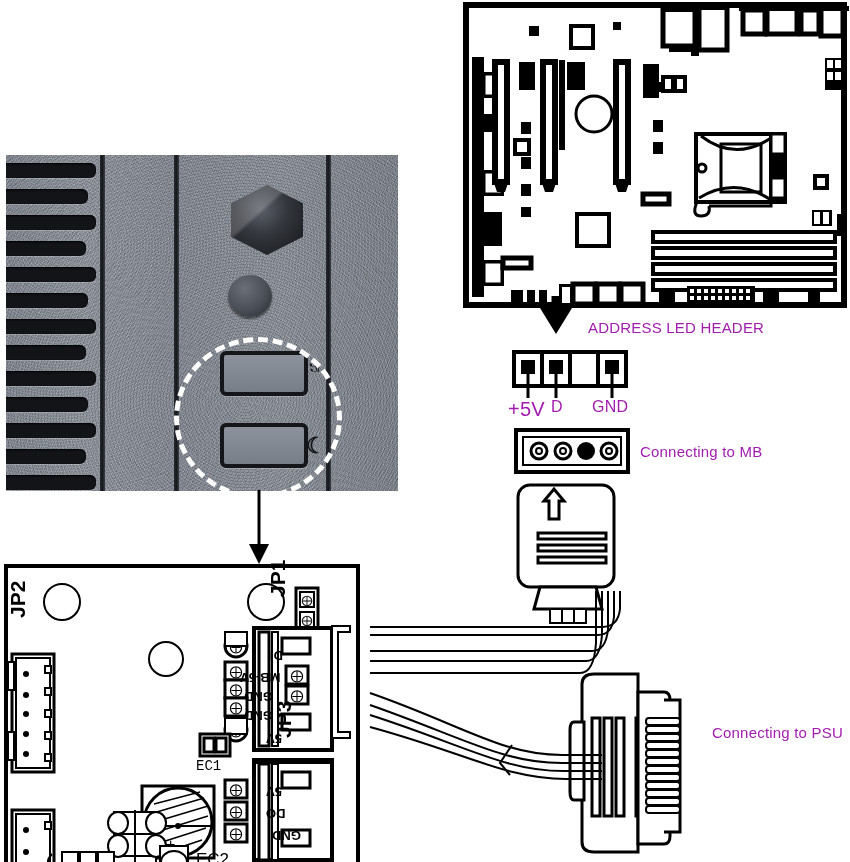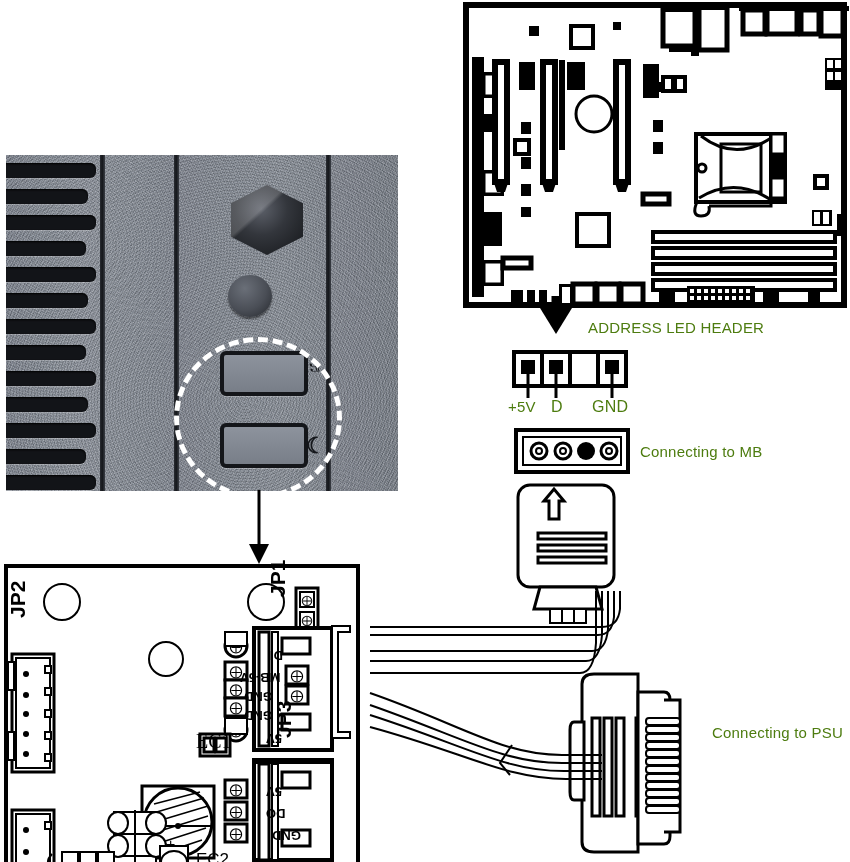--- a/index.html
+++ b/index.html
@@ -1,19 +1,19 @@
 <!DOCTYPE html>
 <html><head>
 <meta charset="utf-8">
 <style>
   html,body{margin:0;padding:0;background:#ffffff;}
   body{width:850px;height:862px;position:relative;overflow:hidden;
        font-family:"Liberation Sans", sans-serif;color:#000;}
   .abs{position:absolute;}
-  .lbl{font-size:15px;color:#4d7c0f;white-space:nowrap;letter-spacing:.2px;}
+  .lbl{font-size:15px;color:#a21caf;white-space:nowrap;letter-spacing:.2px;}
 
   
   #photo{left:6px;top:155px;width:392px;height:336px;
      background:
        repeating-linear-gradient(115deg, rgba(255,255,255,.07) 0 1px, rgba(0,0,0,.07) 1px 2px),
        repeating-linear-gradient(28deg, rgba(255,255,255,.06) 0 1px, rgba(0,0,0,.06) 1px 2px),
        linear-gradient(90deg,#7b828d 0%, #8a909a 20%, #7e848f 45%, #868c96 70%, #767c86 100%);
      overflow:hidden;}
   #photo .panelseam{position:absolute;top:0;bottom:0;width:5px;
      background:linear-gradient(90deg,#2a2d33,#14161a 45%,#3a3e45);}
@@ -246,21 +246,21 @@
     <rect x="86" y="2" width="28" height="34"></rect>
   </g>
   <rect x="9" y="10" width="14" height="14" fill="#000"></rect>
   <rect x="37" y="10" width="14" height="14" fill="#000"></rect>
   <rect x="93" y="10" width="14" height="14" fill="#000"></rect>
   <line x1="16" y1="24" x2="16" y2="48" stroke="#000" stroke-width="3"></line>
   <line x1="44" y1="24" x2="44" y2="48" stroke="#000" stroke-width="3"></line>
   <line x1="100" y1="24" x2="100" y2="48" stroke="#000" stroke-width="3"></line>
 </svg>
 
-<div class="abs lbl" style="left:508px;top:398px;font-size:15px;">+5V</div>
+<div class="abs lbl" style="left:508px;top:398px;font-size:20px;">+5V</div>
 <div class="abs lbl" style="left:551px;top:398px;font-size:16px;">D</div>
 <div class="abs lbl" style="left:592px;top:398px;font-size:16px;">GND</div>
 
 <svg class="abs" style="left:514px;top:428px;" width="116" height="46">
   <rect x="2" y="2" width="112" height="42" fill="#fff" stroke="#000" stroke-width="4"></rect>
   <rect x="9" y="9" width="98" height="28" fill="#fff" stroke="#000" stroke-width="2"></rect>
   <circle cx="25" cy="23" r="8" fill="#fff" stroke="#000" stroke-width="3"></circle>
   <circle cx="25" cy="23" r="3" fill="#fff" stroke="#000" stroke-width="2"></circle>
   <circle cx="49" cy="23" r="8" fill="#fff" stroke="#000" stroke-width="3"></circle>
   <circle cx="49" cy="23" r="3" fill="#fff" stroke="#000" stroke-width="2"></circle>
@@ -481,21 +481,21 @@
 
 <div class="abs" style="left:6px;top:618px;transform:rotate(-90deg);transform-origin:left top;
      font-size:21px;font-weight:bold;font-family:'Liberation Sans',sans-serif;">JP2</div>
 
 <div class="abs" style="left:266px;top:597px;transform:rotate(-90deg);transform-origin:left top;
      font-size:21px;font-weight:bold;font-family:'Liberation Sans',sans-serif;">JP1</div>
 
 <div class="abs" style="left:272px;top:738px;transform:rotate(-90deg);transform-origin:left top;
      font-size:21px;font-weight:bold;font-family:'Liberation Sans',sans-serif;">JP3</div>
 
-<div class="abs" style="left:196px;top:730px;font-size:20px;font-family:Liberation Serif, serif;">EC1</div>
+<div class="abs" style="left:196px;top:758px;font-size:14px;font-family:Liberation Mono, monospace;">EC1</div>
 
 <div class="abs" style="left:196px;top:850px;font-size:17px;font-family:'Liberation Sans',sans-serif;">EC2</div>
 
 <div class="abs" style="left:270px;top:648px;transform:rotate(180deg);font-size:13px;font-weight:bold;">DI</div>
 <div class="abs" style="left:240px;top:670px;transform:rotate(180deg);font-size:13px;font-weight:bold;">MB-5V</div>
 <div class="abs" style="left:244px;top:689px;transform:rotate(180deg);font-size:13px;font-weight:bold;">GND</div>
 <div class="abs" style="left:244px;top:708px;transform:rotate(180deg);font-size:13px;font-weight:bold;">GND</div>
 <div class="abs" style="left:266px;top:731px;transform:rotate(180deg);font-size:13px;font-weight:bold;">5V</div>
 
 <div class="abs" style="left:266px;top:784px;transform:rotate(180deg);font-size:13px;font-weight:bold;">5V</div>

